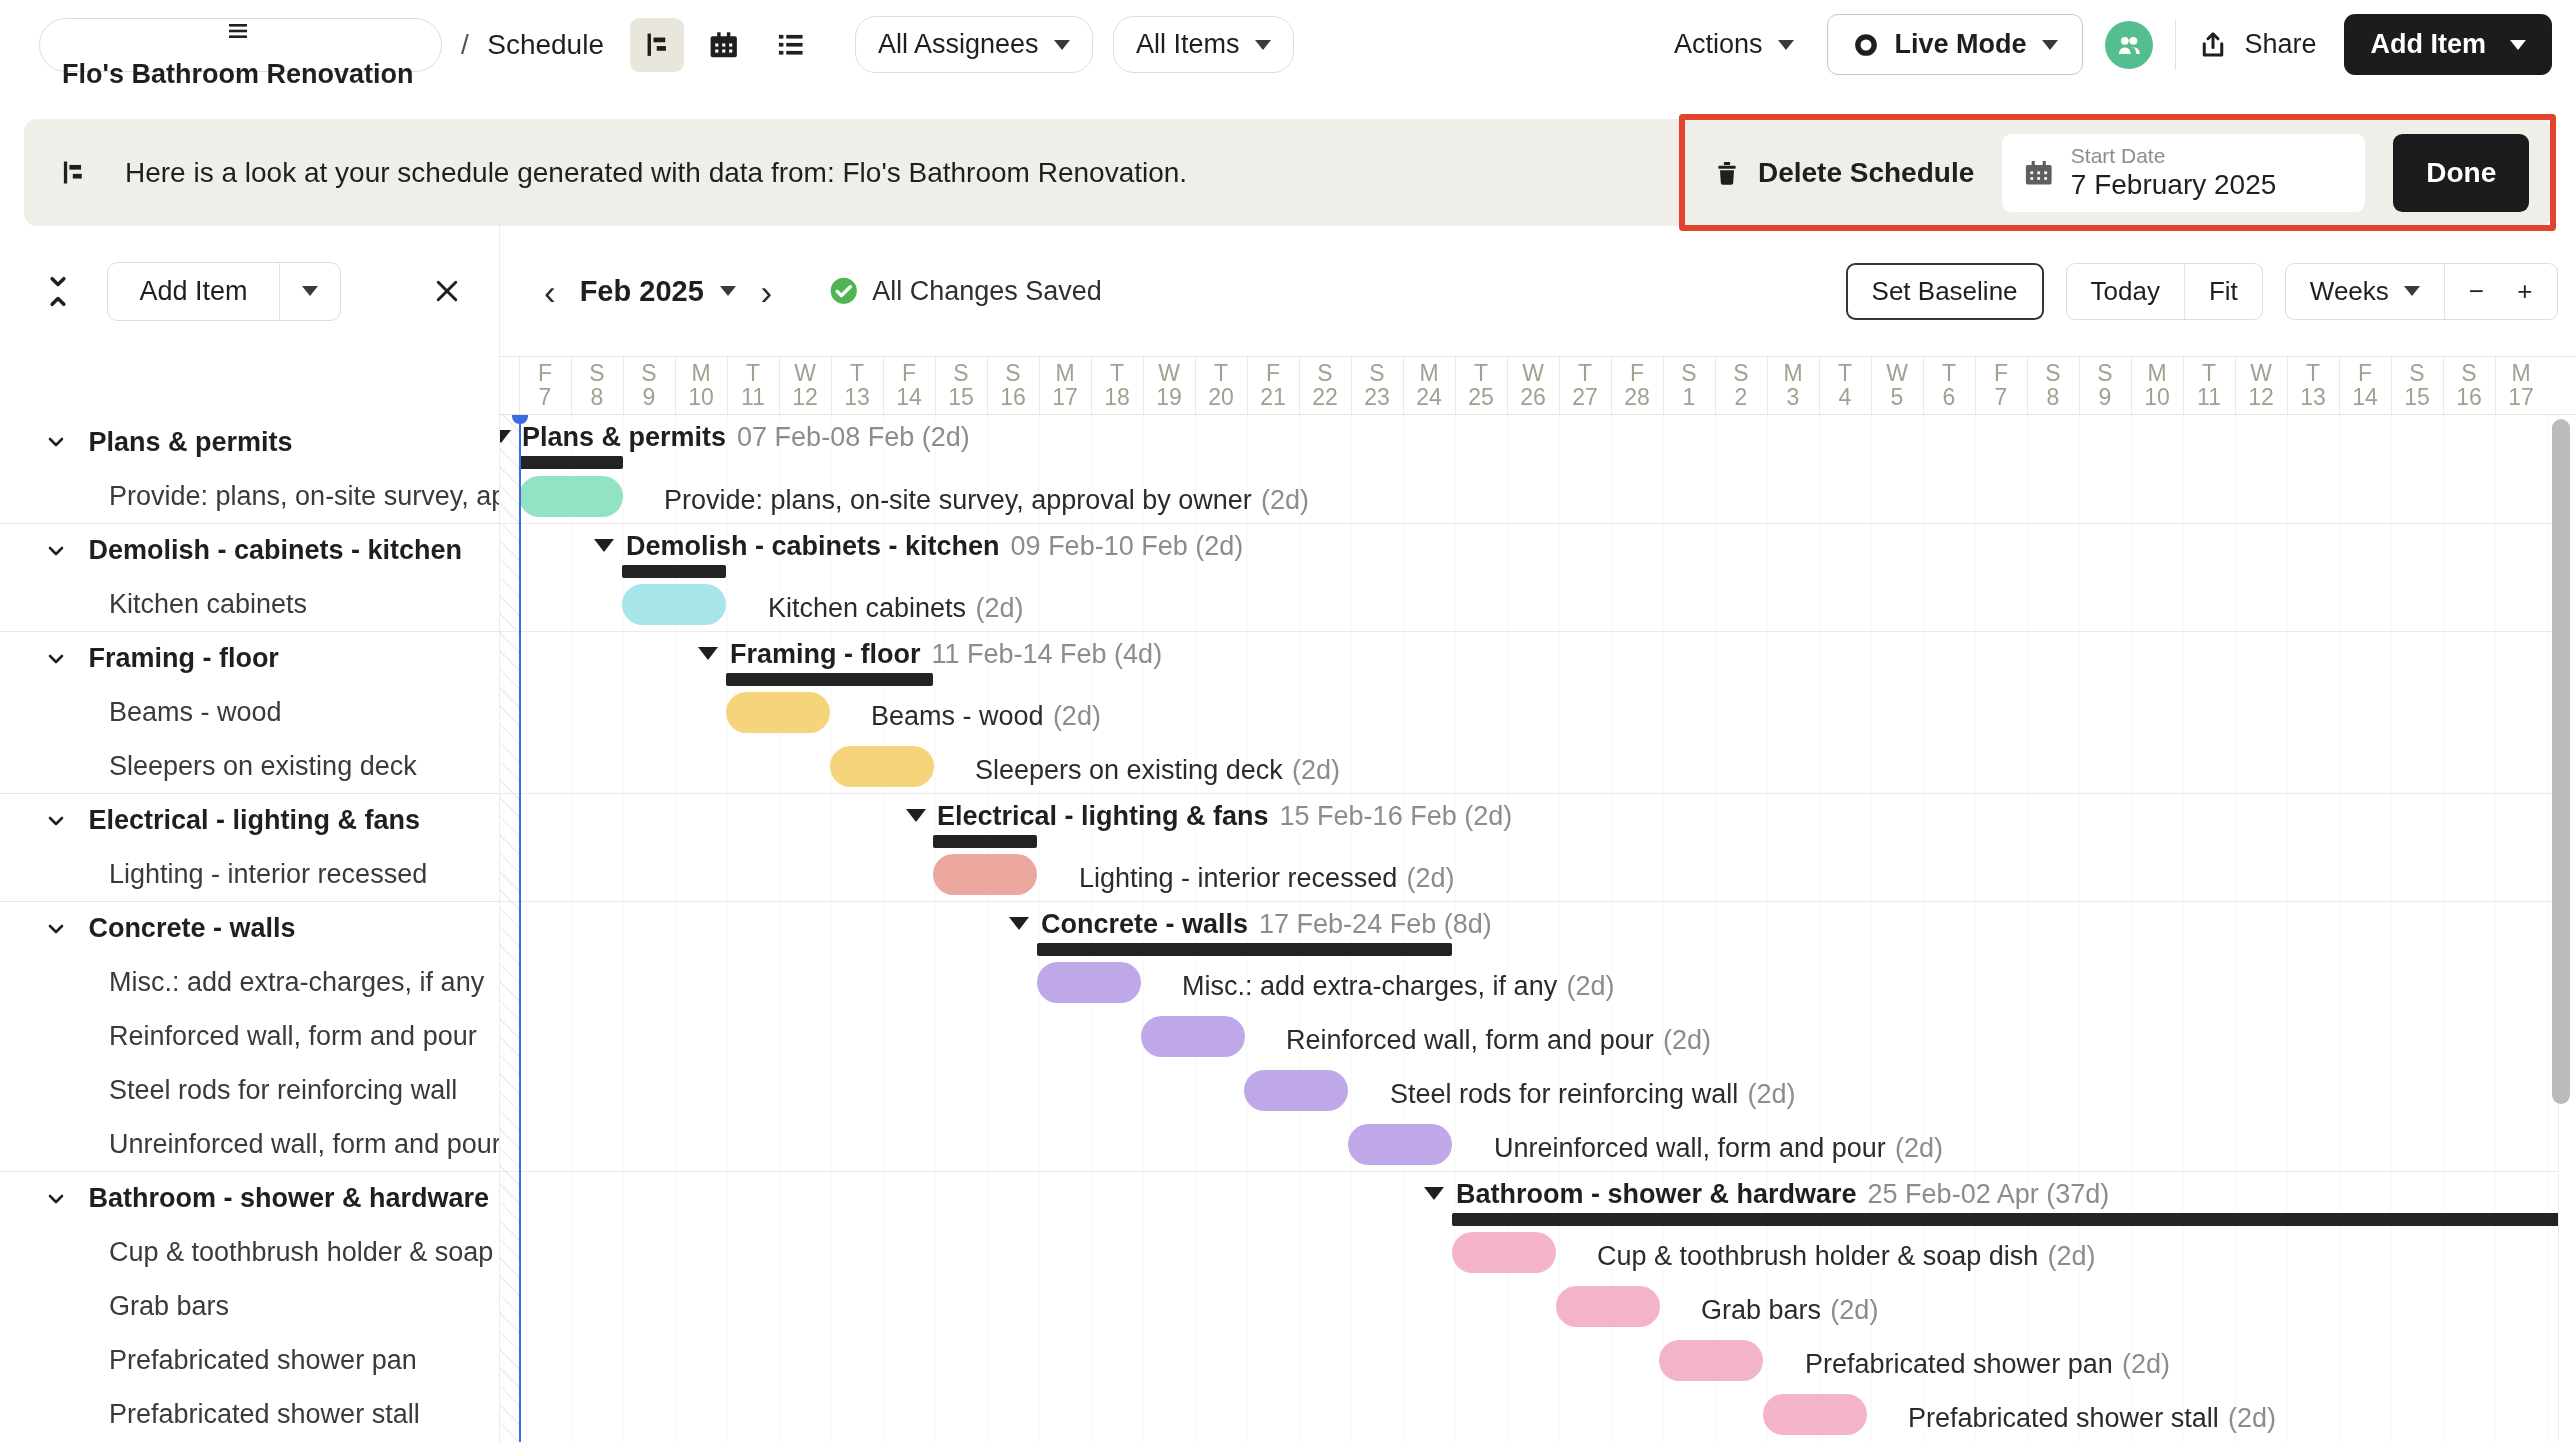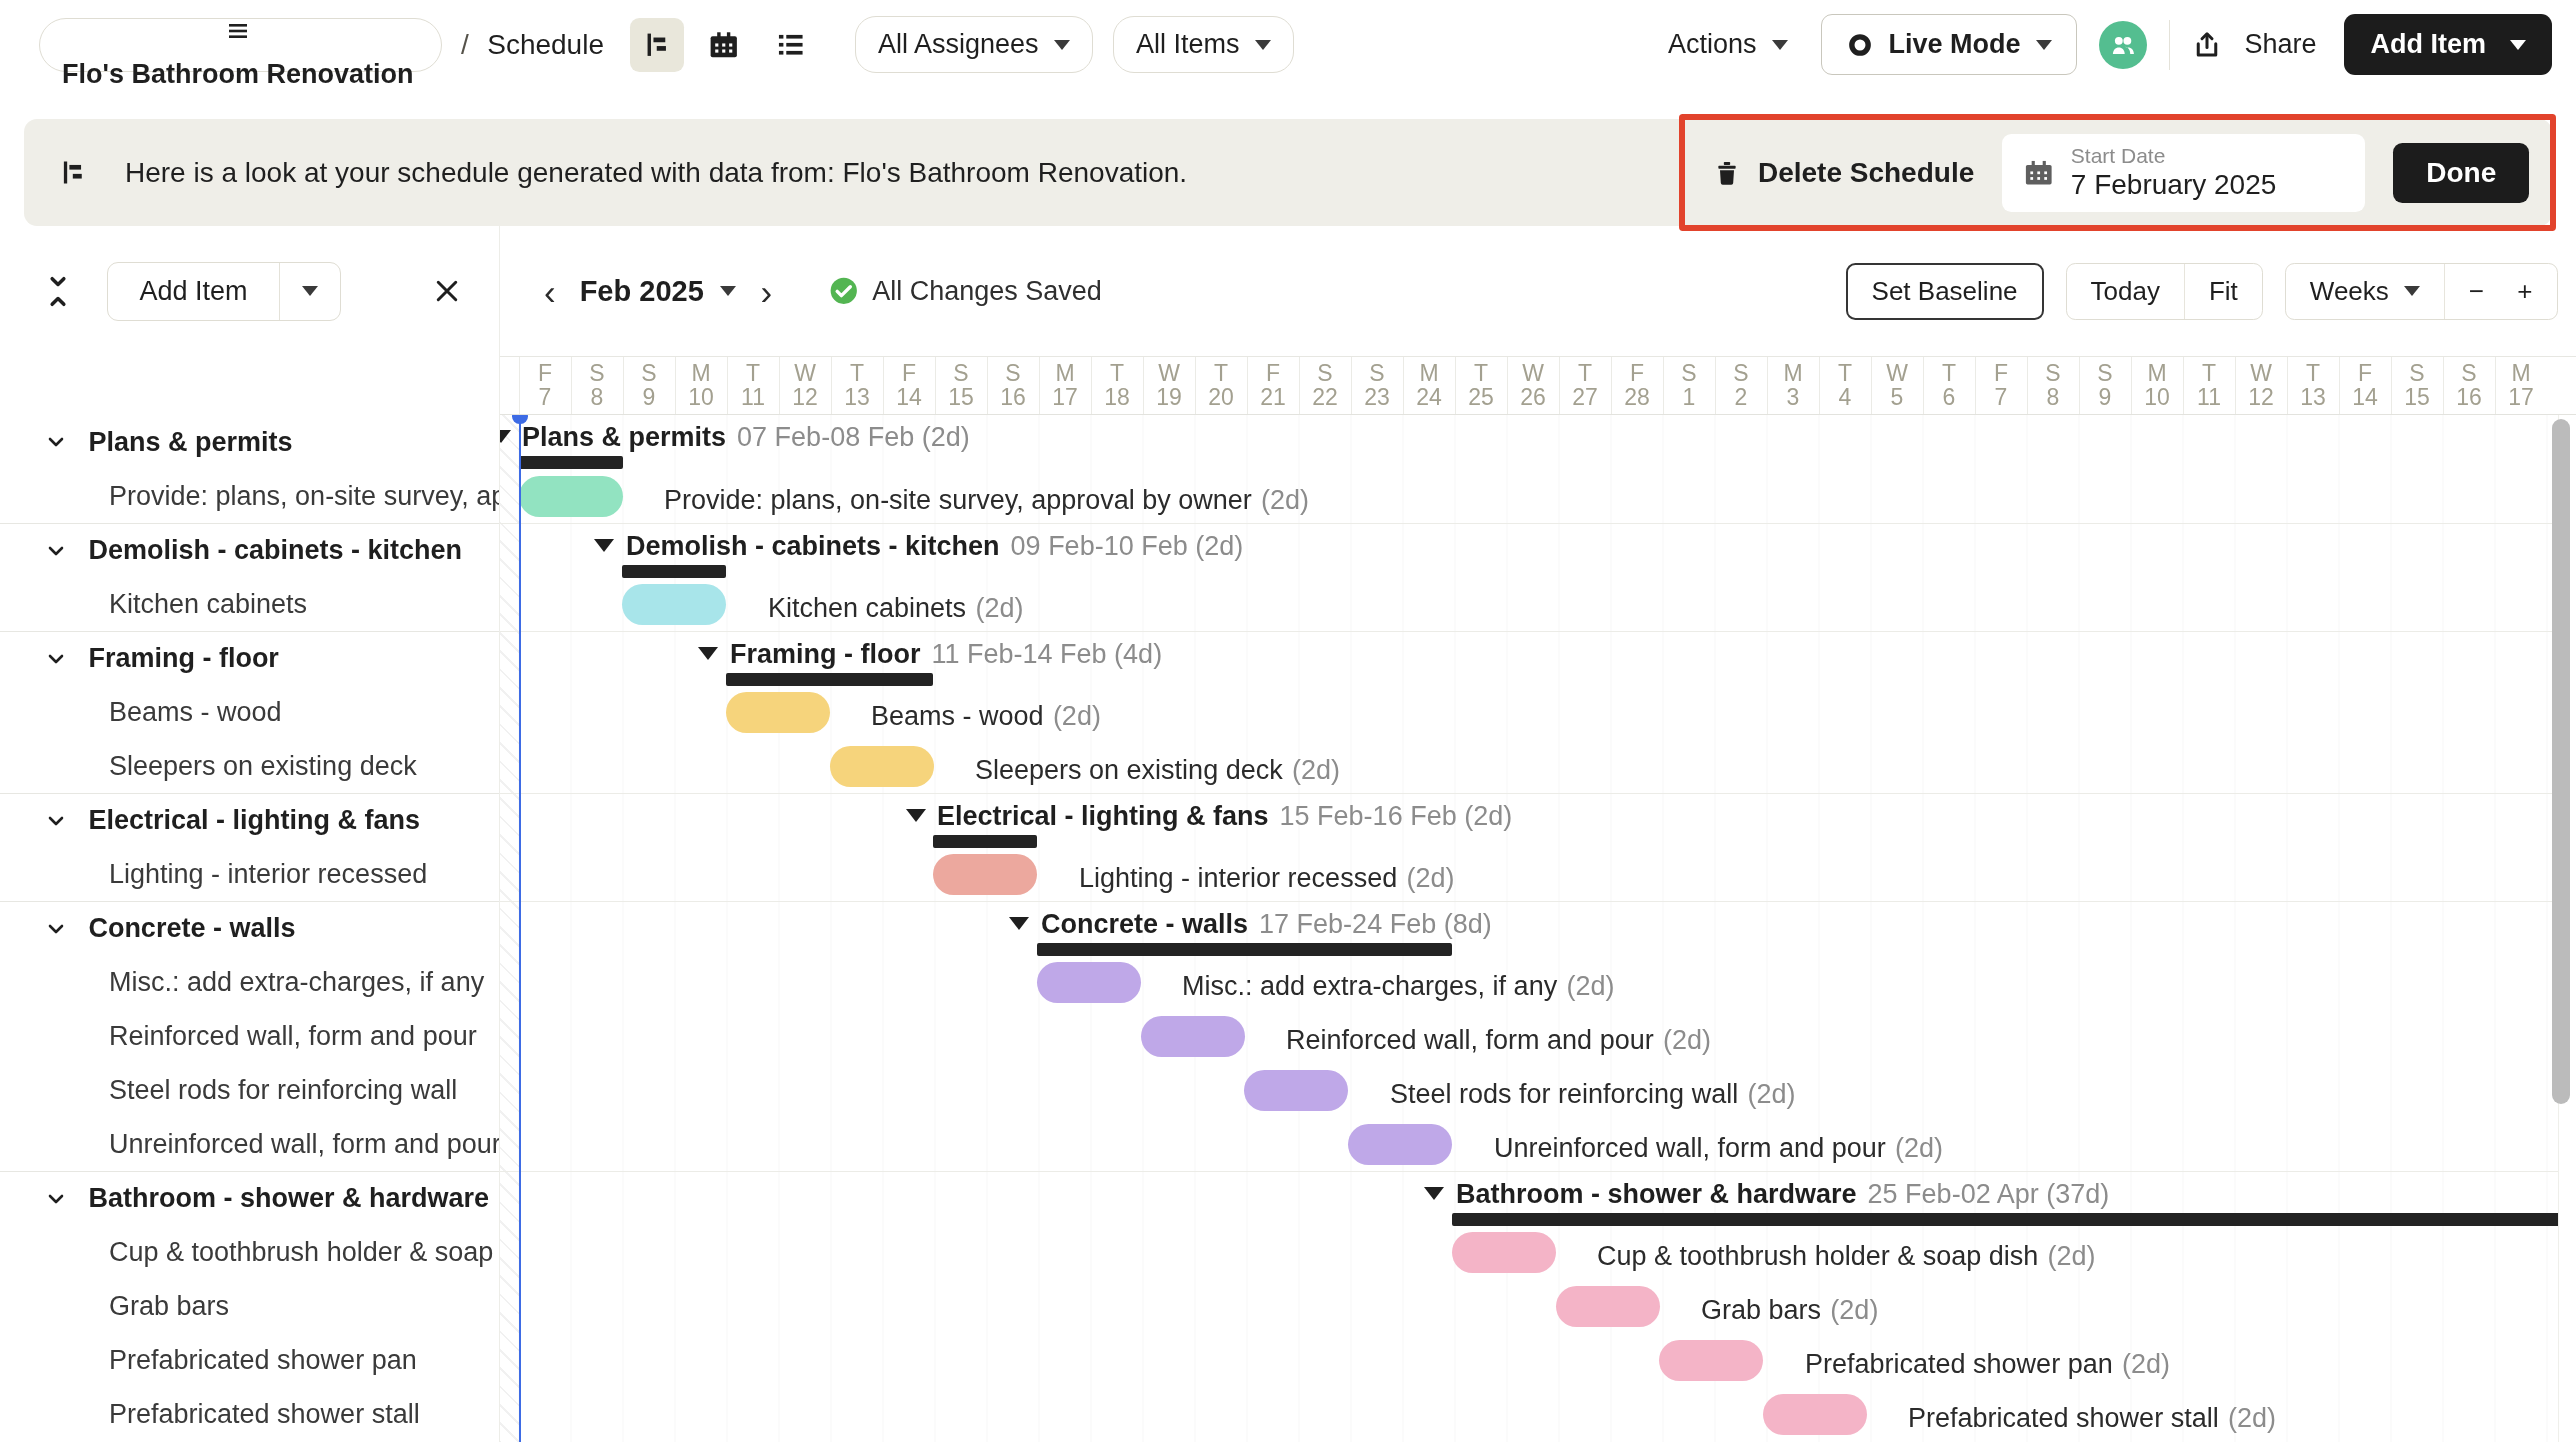--- a/index.html
+++ b/index.html
@@ -16,33 +16,33 @@
   .section-name { font-size:28px; font-weight:400; color:#1F1F1F; margin-right:26px; }
   .view-switch { display:flex; align-items:center; gap:13px; margin-right:37px; }
   .view-btn { width:54px; height:54px; border-radius:9.3px; display:flex; align-items:center; justify-content:center; }
   .view-btn.active { background:#E9E7DB; }
   .filter-btn { display:flex; align-items:center; gap:15px; border:1.9px solid #DFDDD3; border-radius:21px; height:57px; padding:0 22px; background:#fff; font-size:27px; color:#1F1F1F; margin-right:20.4px; white-space:nowrap; }
   .caret { width:0; height:0; border-left:8.3px solid transparent; border-right:8.3px solid transparent; border-top:10.2px solid #3a3a3a; display:inline-block; }
   .actions-btn { display:flex; align-items:center; gap:15px; font-size:27px; color:#1F1F1F; margin-right:33px; }
   .live-btn { display:flex; align-items:center; gap:15px; border:1.9px solid #C9C7BD; border-radius:11px; height:61px; padding:4px 24px; font-size:27px; font-weight:700; color:#1F1F1F; margin-right:22px; }
   .avatar { width:48px; height:48px; border-radius:50%; background:#54BE90; display:flex; align-items:center; justify-content:center; margin-right:22px; }
   .tb-divider { width:1.9px; height:50px; background:#E4E2D9; margin-right:22px; }
-  .share-btn { display:flex; align-items:center; gap:22px; font-size:27px; color:#1F1F1F; margin-right:28px; }
+  .share-btn { display:flex; align-items:center; gap:16px; font-size:27px; color:#1F1F1F; margin-right:28px; }
   .add-item-top { display:flex; align-items:center; gap:24px; background:#1C1C1C; color:#fff; border-radius:11px; height:61px; padding:0 26px; font-size:27px; font-weight:700; }
   .add-item-top .caret { border-top-color:#fff; }
 
   
   .banner { margin:30px 24px 0 24px; height:107px; flex:0 0 107px; background:#EFEEE8; border-radius:13px; display:flex; align-items:center; justify-content:space-between; padding-left:33px; position:relative; }
   .banner-msg { display:flex; align-items:center; gap:35px; font-size:28px; color:#1F1F1F; }
   .red-box { position:absolute; right:-3.7px; top:-4.6px; height:117px; display:flex; align-items:center; gap:28px; border:6.5px solid #E2432C; border-radius:3.7px; padding:0 20.4px 0 28px; background:transparent; }
   .delete-group { display:flex; align-items:center; gap:16.7px; font-size:28px; font-weight:700; color:#1F1F1F; white-space:nowrap; }
   .date-card { background:#fff; border-radius:9.3px; height:78px; display:flex; align-items:center; gap:16.7px; padding:0 89px 0 20.4px; }
   .date-card .dc-lbl { font-size:21px; color:#8C8C8C; line-height:1.15; }
   .date-card .dc-val { font-size:28px; color:#1F1F1F; line-height:1.2; white-space:nowrap; }
-  .done-btn { background:#1C1C1C; color:#fff; font-size:28px; font-weight:700; border-radius:9.3px; height:60px; display:flex; align-items:center; padding:0 33px; }
+  .done-btn { background:#1C1C1C; color:#fff; font-size:28px; font-weight:700; border-radius:9.3px; height:78px; display:flex; align-items:center; padding:0 33px; }
 
   
   .main { flex:1 1 auto; display:flex; overflow:hidden; }
   .sidebar { width:500px; flex:0 0 500px; border-right:1.9px solid #EDEDE8; display:flex; flex-direction:column; overflow:hidden; }
   .sidebar-toolbar { height:130px; flex:0 0 130px; display:flex; align-items:center; padding:0 37px 0 44px; }
   .additem-split { display:flex; align-items:stretch; border:1.9px solid #DFDDD3; border-radius:11px; height:59px; margin-left:35px; overflow:hidden; background:#fff; }
   .additem-main { display:flex; align-items:center; padding:0 31.5px; font-size:27px; color:#1F1F1F; }
   .additem-arrow { display:flex; align-items:center; padding:0 22px; border-left:1.9px solid #E4E2D9; }
   .sidebar-close { margin-left:auto; }
   .sidebar-spacer { height:59px; flex:0 0 59px; }

